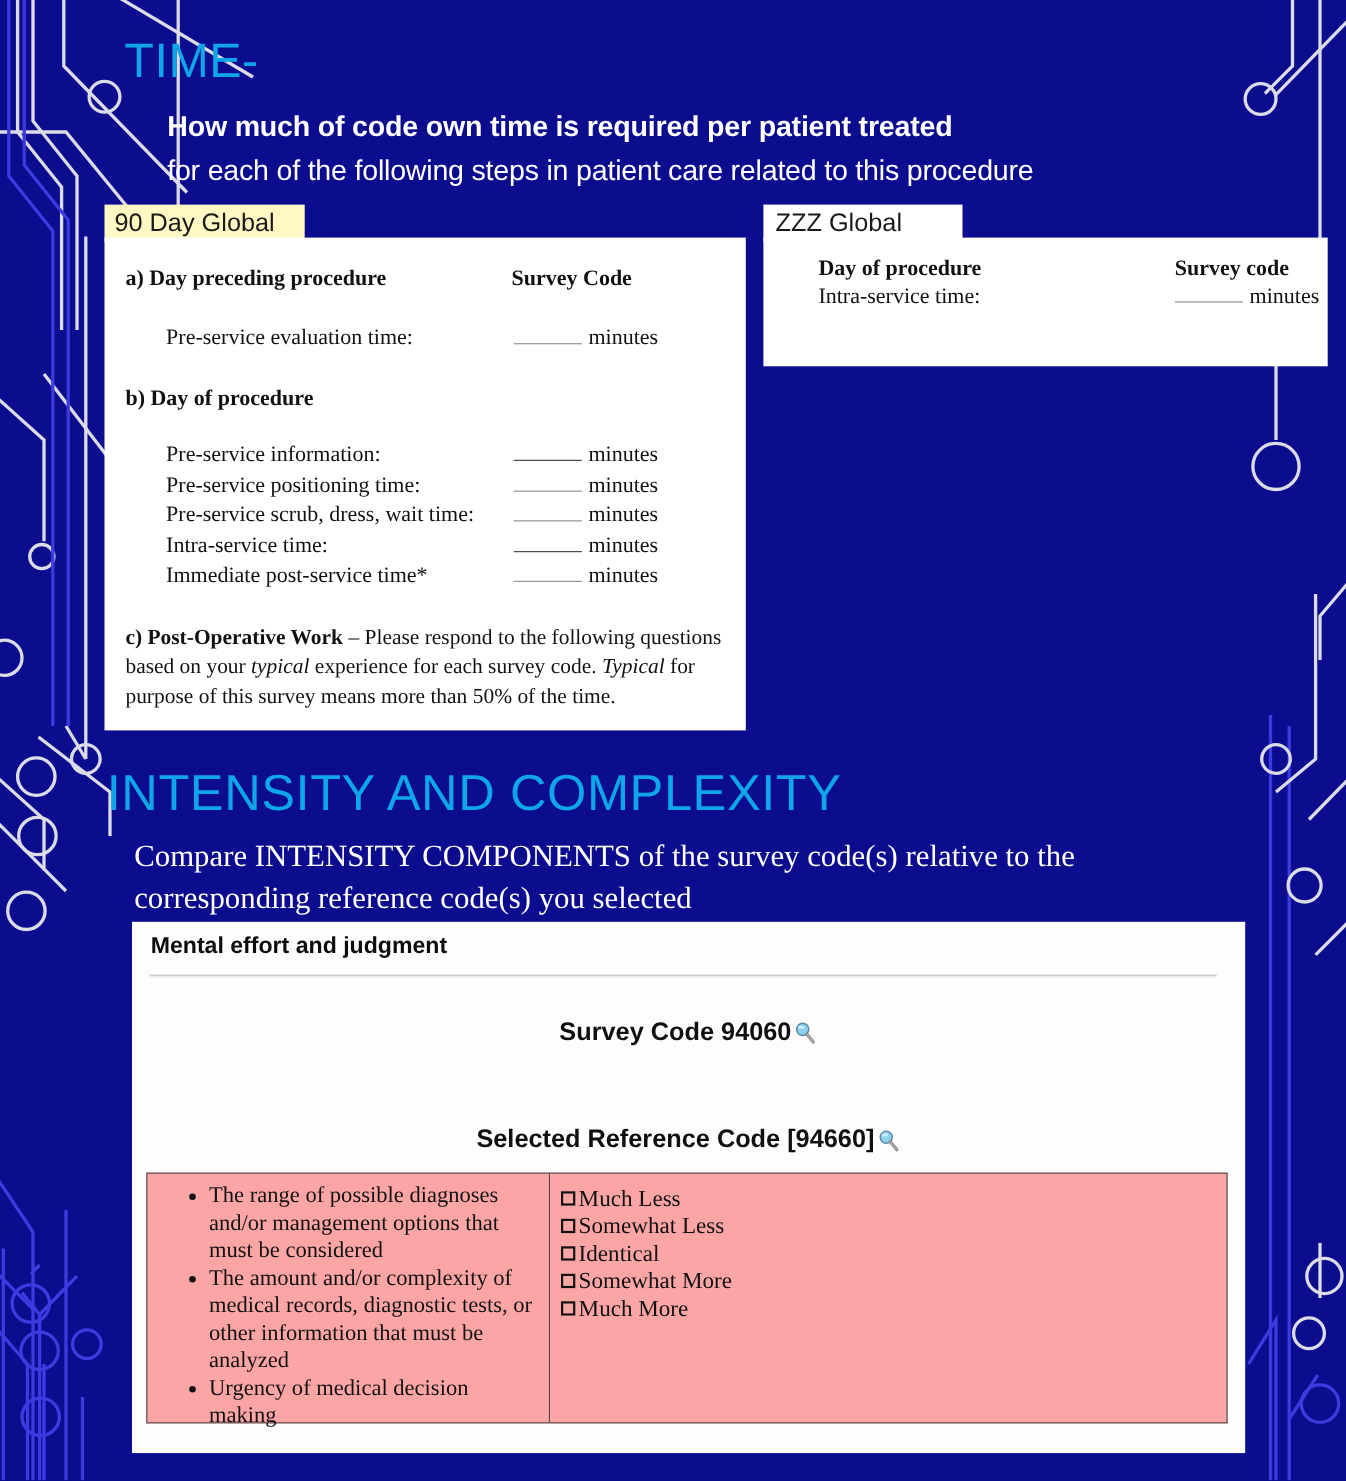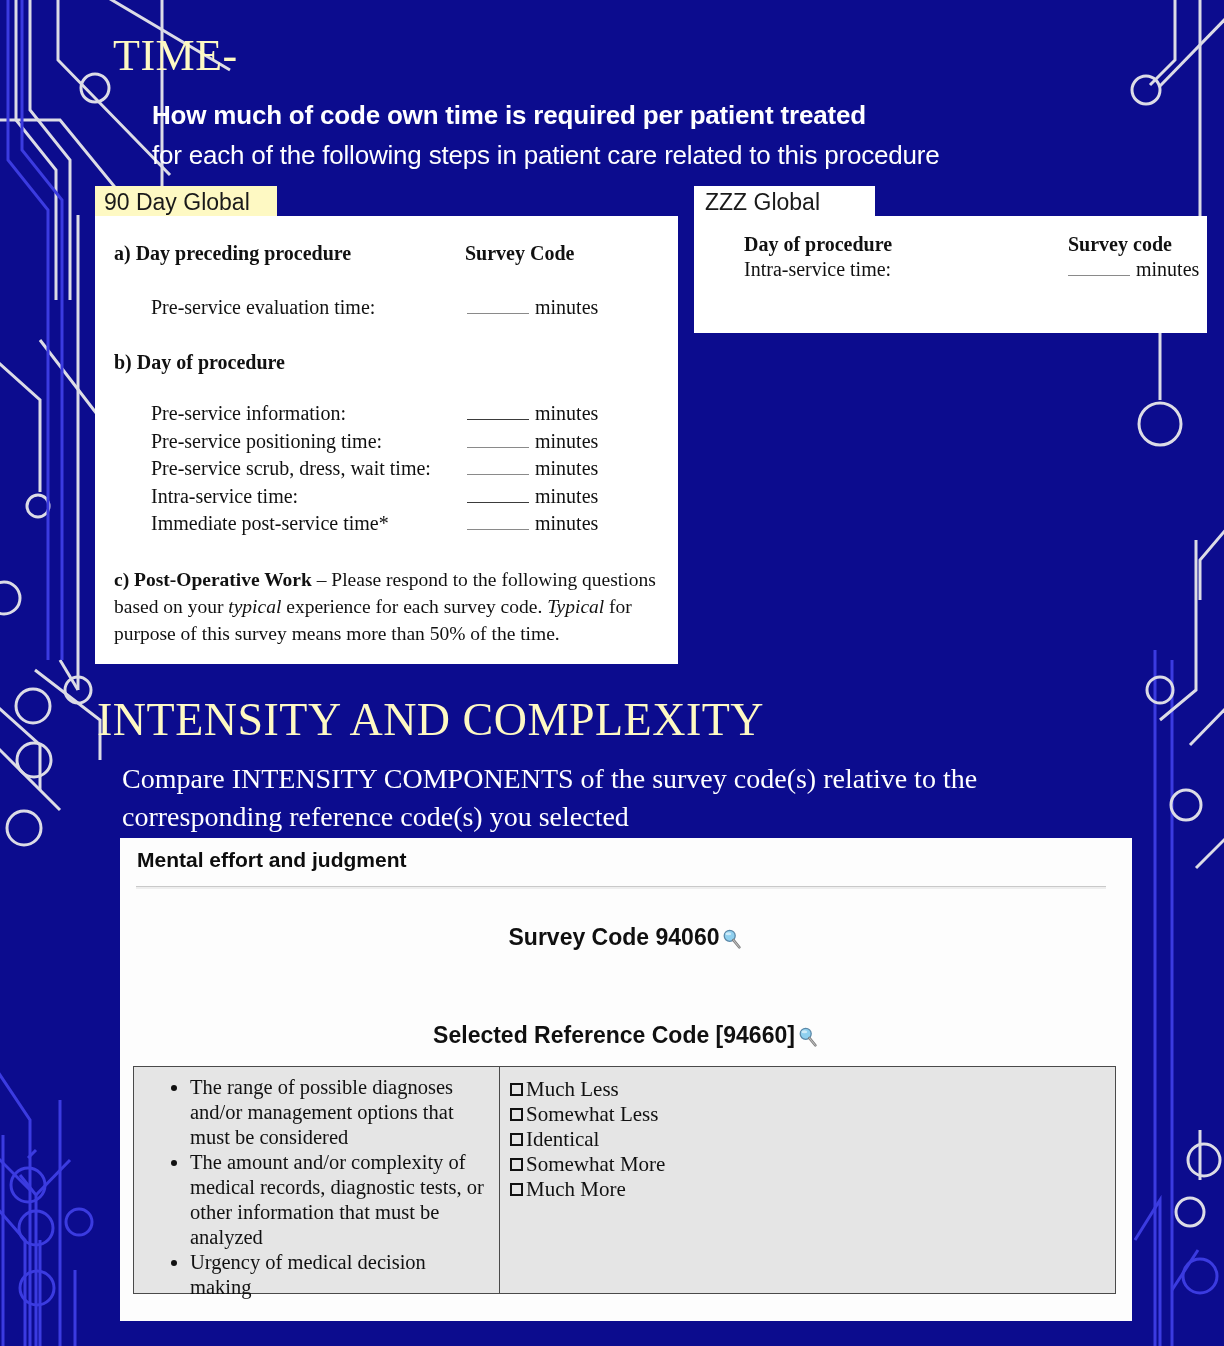--- a/index.html
+++ b/index.html
@@ -14,22 +14,22 @@
     position: relative;
     width: 1224px; height: 1346px;
     background: #0c0c8e;
     overflow: hidden;
   }
   .deco { position: absolute; top: 0; left: 0; width: 1224px; height: 1346px; pointer-events: none; }
 
   
   .slide-title {
     position: absolute;
-    color: #fef9c3;
-    font-family: Liberation Serif, serif;
+    color: #0ea5e9;
+    font-family: Liberation Sans, sans-serif;
     font-weight: 400;
     letter-spacing: .5px;
   }
   #time-title { left: 113px; top: 32px; font-size: 44px; line-height: 48px; }
   #intensity-title { left: 97px; top: 694px; font-size: 46px; line-height: 52px; }
 
   .subline-bold {
     position: absolute; left: 152px; top: 100px;
     color: #ffffff; font-size: 26px; font-weight: bold;
     font-family: "Liberation Sans", sans-serif;
@@ -128,21 +128,21 @@
     display: inline-block; width: 22px; height: 22px;
     vertical-align: -5px; margin-left: 2px;
   }
 
   
   #cmp-table {
     position: absolute; left: 13px; top: 228px;
     width: 983px; height: 228px;
     border: 1.5px solid #4a4a4a;
     display: flex;
-    background: #e5e5e5;
+    background: #fca5a5;
   }
   #cmp-left {
     width: 366px; border-right: 1.5px solid #4a4a4a;
     padding: 8px 10px 0 8px;
   }
   #cmp-right { flex: 1; padding: 10px 0 0 10px; }
   #cmp-left ul {
     margin: 0; padding-left: 48px;
     font-family: "Liberation Serif", serif;
     font-size: 20.5px; line-height: 25px; color: #111;

